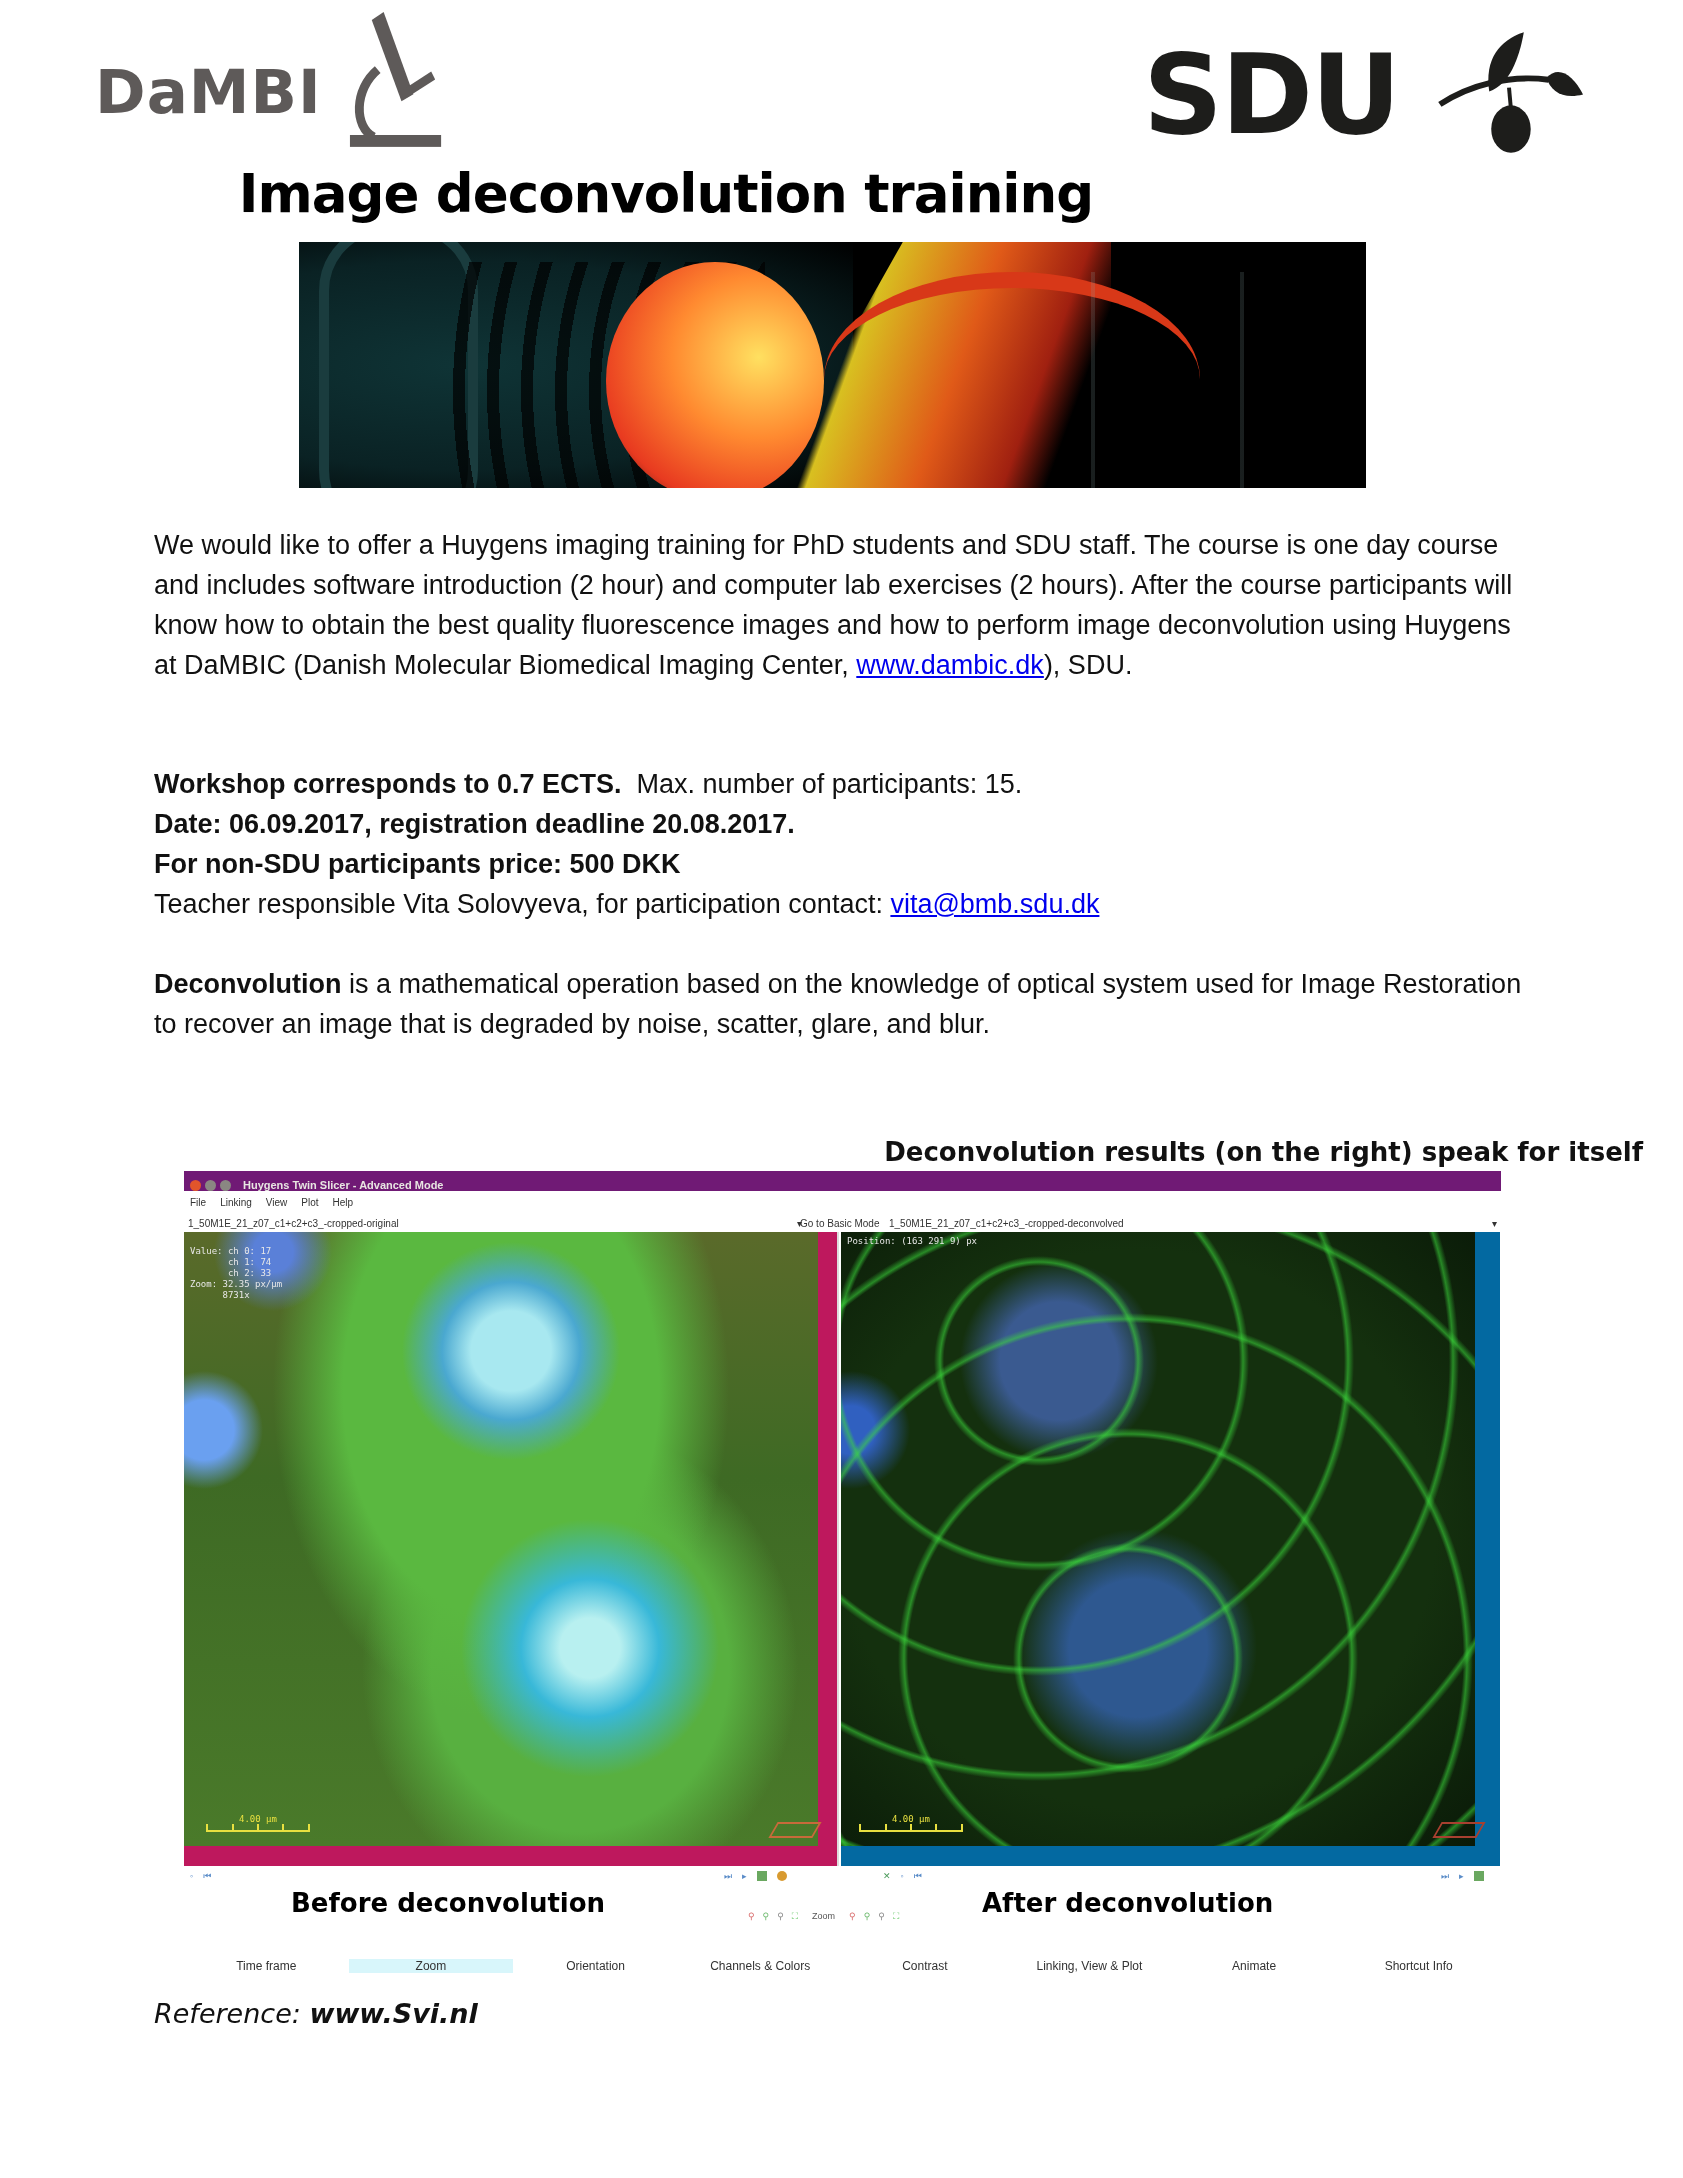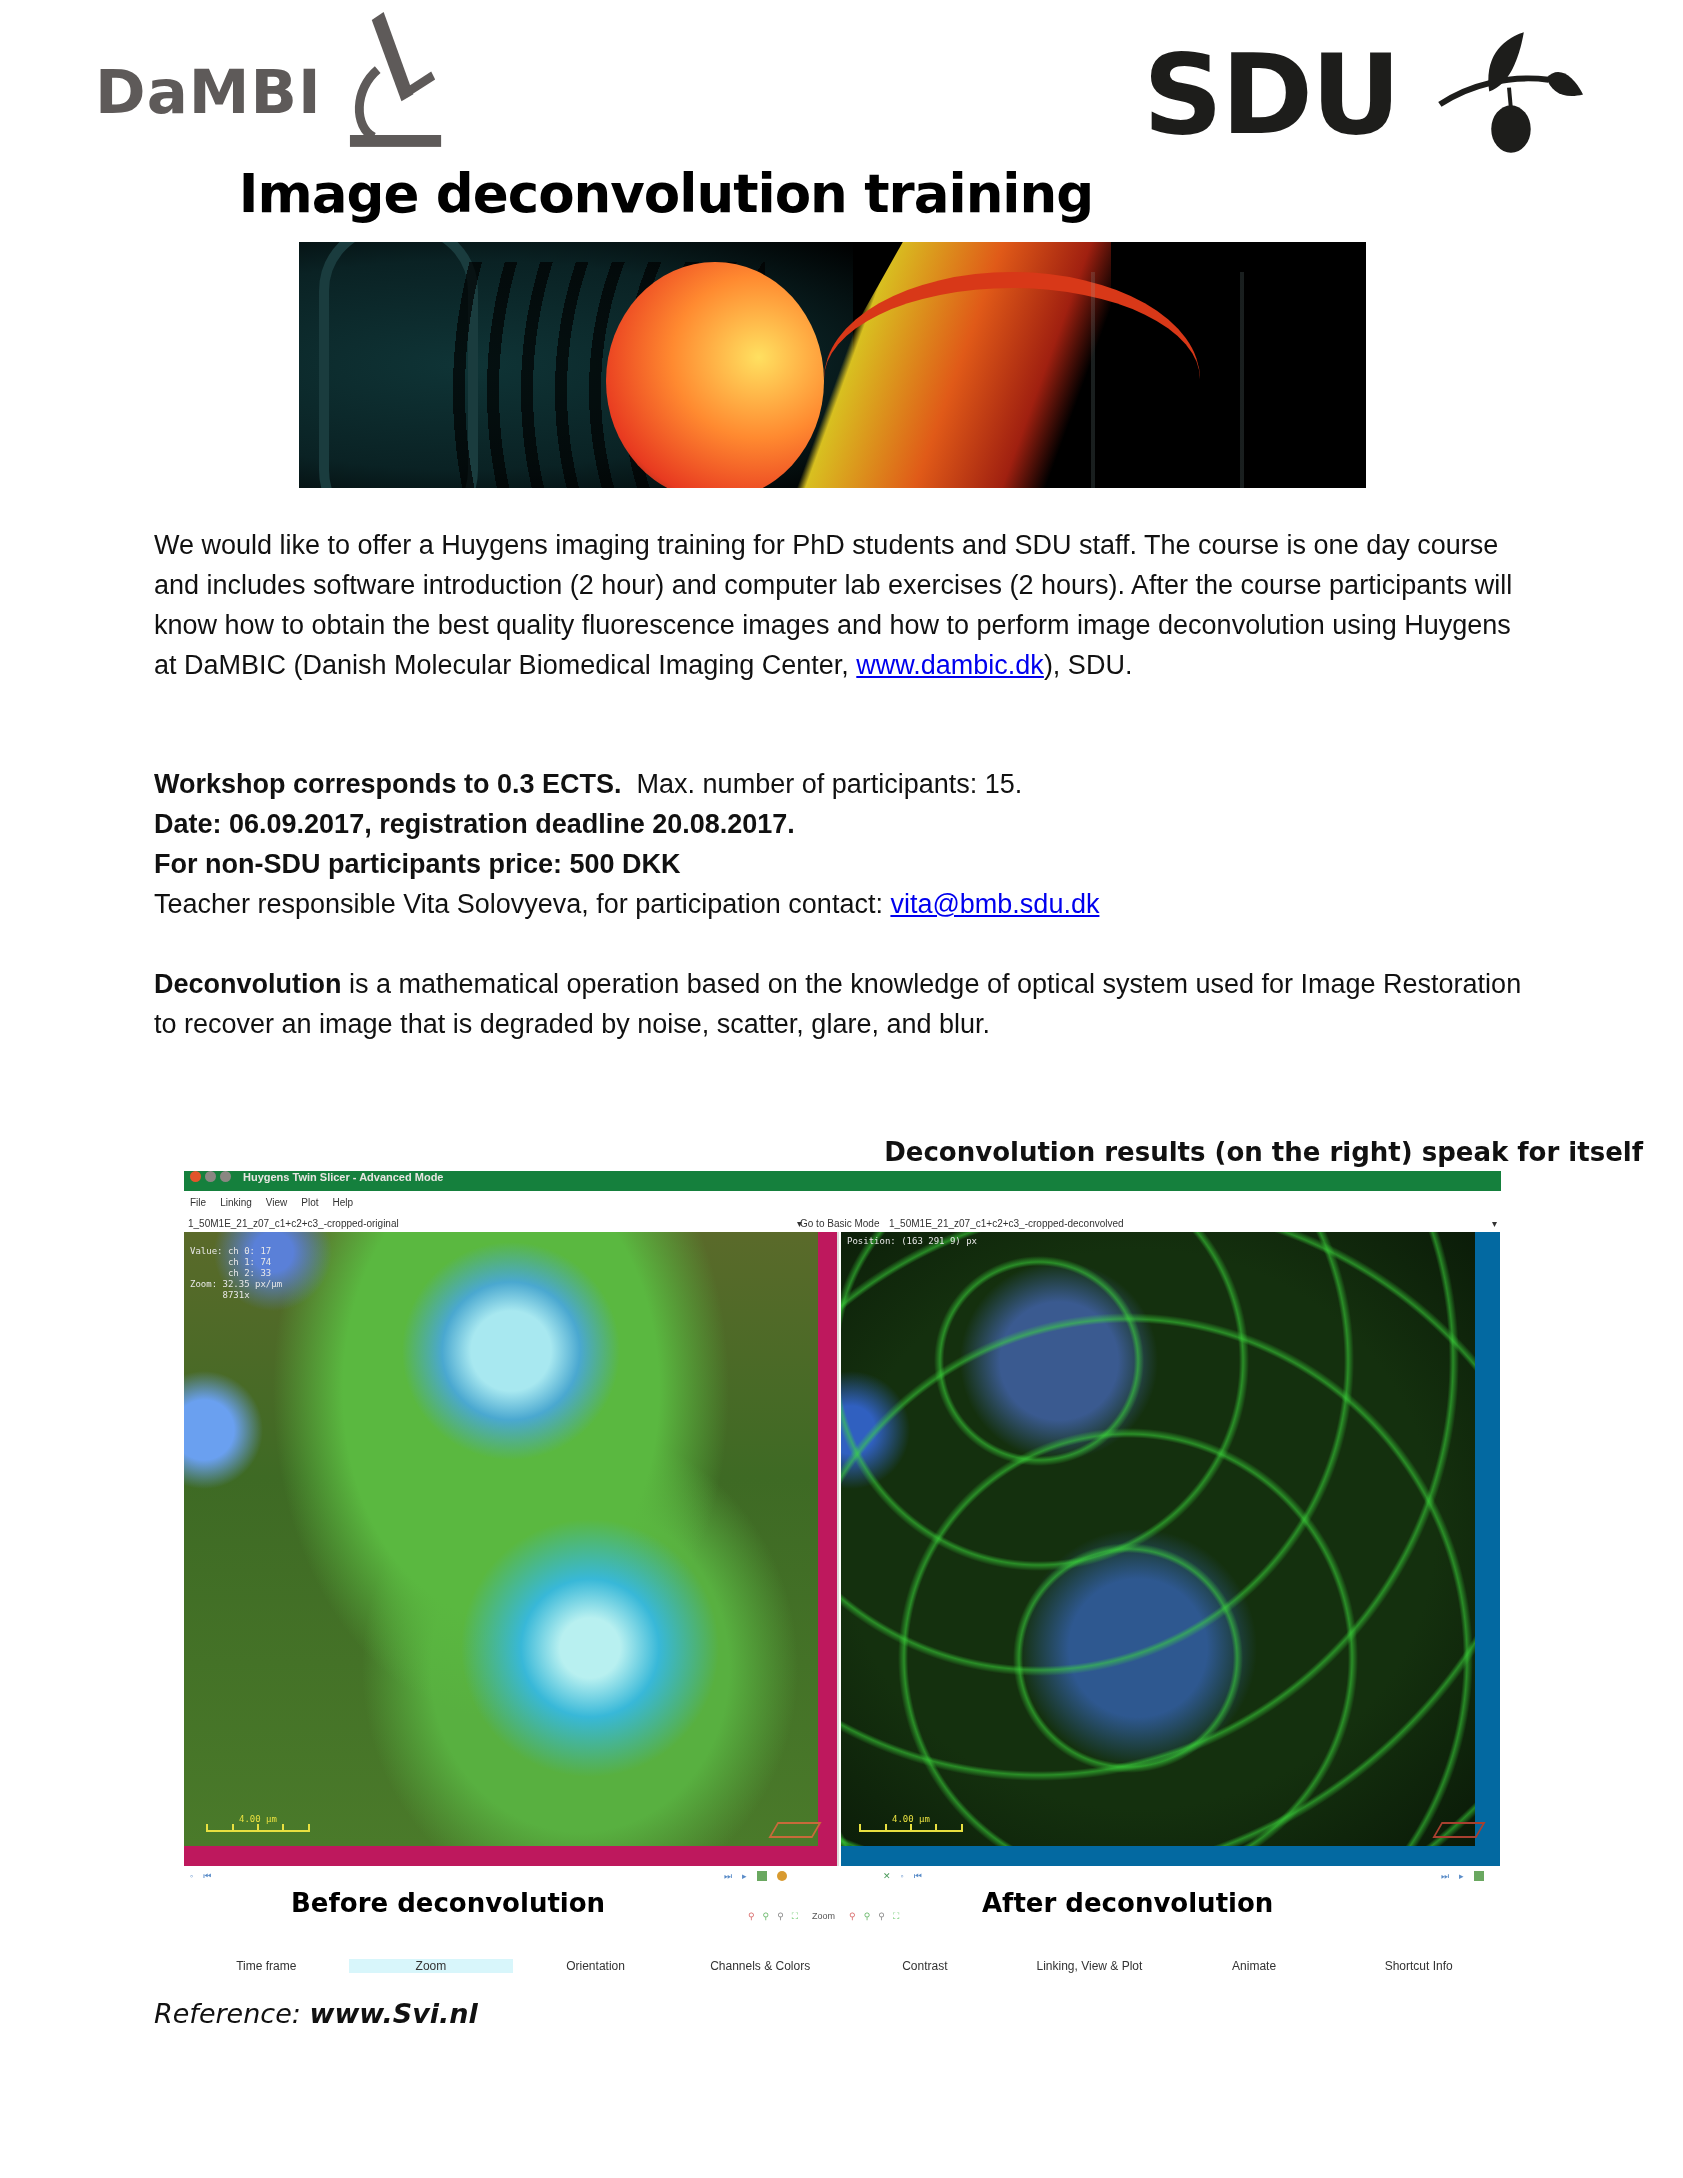--- a/index.html
+++ b/index.html
@@ -18,21 +18,21 @@
 
   .body-text { left: 154px; width: 1386px; font-family: "Liberation Sans", sans-serif; font-size: 27px; line-height: 40px; color: #111; }
   .body-text p { margin: 0; }
   .link { color: #0000ee; text-decoration: underline; }
   b { font-weight: 700; }
 
   .fig-caption { left: 0; width: 1643px; top: 1137px; text-align: right; font-family: "DejaVu Sans", sans-serif; font-weight: 700; font-size: 26px; }
 
   
   .win { left: 184px; top: 1171px; width: 1317px; height: 812px; background: #fff; }
-  .titlebar { position: absolute; left: 0; top: 0; width: 1317px; height: 20px; background: #15803d; display: flex; align-items: flex-start; }
+  .titlebar { position: absolute; left: 0; top: 0; width: 1317px; height: 20px; background: #701a75; display: flex; align-items: flex-end; }
   .tb-btn { width: 11px; height: 11px; border-radius: 50%; margin-left: 6px; }
   .tb-title { color: #e8e6e2; font-size: 11px; font-weight: 700; margin-left: 12px; }
   .menubar { position: absolute; left: 0; top: 20px; height: 22px; display: flex; align-items: center; font-size: 10px; color: #333; }
   .menubar span { margin-left: 6px; margin-right: 8px; }
   .filebar { position: absolute; top: 42px; height: 20px; font-size: 10px; color: #333; display: flex; align-items: center; }
   .viewer { position: absolute; top: 61px; height: 634px; overflow: hidden; }
   .overlay-txt { position: absolute; font-family: "DejaVu Sans Mono", monospace; font-size: 9px; color: #e8e8e8; line-height: 11px; white-space: pre; }
   .scalebar { position: absolute; width: 104px; }
   .scalebar .lbl { font-family: "DejaVu Sans Mono", monospace; font-size: 9px; color: #e8e040; text-align: center; }
   .scalebar .bar { height: 6px; border-bottom: 2px solid #e8e040; border-left: 2px solid #e8e040; border-right: 2px solid #e8e040; background: linear-gradient(90deg, transparent 24%, #e8e040 24%, #e8e040 26%, transparent 26%, transparent 49%, #e8e040 49%, #e8e040 51%, transparent 51%, transparent 74%, #e8e040 74%, #e8e040 76%, transparent 76%); }
@@ -79,21 +79,21 @@
   <div style="position:absolute;left:465px;top:0;width:347px;height:246px;background:linear-gradient(110deg, transparent 28%, #d8c020 30%, #e05a18 55%, #a02010 75%, transparent 85%);clip-path:polygon(40% 0,100% 0,100% 100%,0 100%);"></div>
   <div style="position:absolute;left:525px;top:30px;width:376px;height:198px;border-top:16px solid #d83818;border-radius:50% 50% 0 0;"></div>
   <div style="position:absolute;left:683px;top:30px;width:376px;height:216px;background:repeating-linear-gradient(90deg, transparent 0 109px, rgba(140,170,170,0.18) 109px 113px, transparent 113px 149px);"></div>
 </div>
 
 <div class="abs body-text" style="top:525px;">
   <p><span>We would like to offer a Huygens imaging training for PhD students and SDU staff. The course is one day course and includes software introduction (2 hour) and computer lab exercises (2 hours). After the course participants will know how to obtain the best quality fluorescence images and how to perform image deconvolution using Huygens at DaMBIC (Danish Molecular Biomedical Imaging Center, </span><a class="link">www.dambic.dk</a><span>), SDU.</span></p>
 </div>
 
 <div class="abs body-text" style="top:764px;">
-  <p><b>Workshop corresponds to 0.3 ECTS.</b><span style="white-space:pre">  Max. number of participants: 15.</span></p>
+  <p><b>Workshop corresponds to 0.7 ECTS.</b><span style="white-space:pre">  Max. number of participants: 15.</span></p>
   <p><b>Date: 06.09.2017, registration deadline 20.08.2017.</b></p>
   <p><b>For non-SDU participants price: 500 DKK</b></p>
   <p><span>Teacher responsible Vita Solovyeva, for participation contact: </span><a class="link">vita@bmb.sdu.dk</a></p>
 </div>
 
 <div class="abs body-text" style="top:964px;">
   <p><b>Deconvolution</b><span> is a mathematical operation based on the knowledge of optical system used for Image Restoration to recover an image that is degraded by noise, scatter, glare, and blur.</span></p>
 </div>
 
 <div class="abs fig-caption">Deconvolution results (on the right) speak for itself</div>

